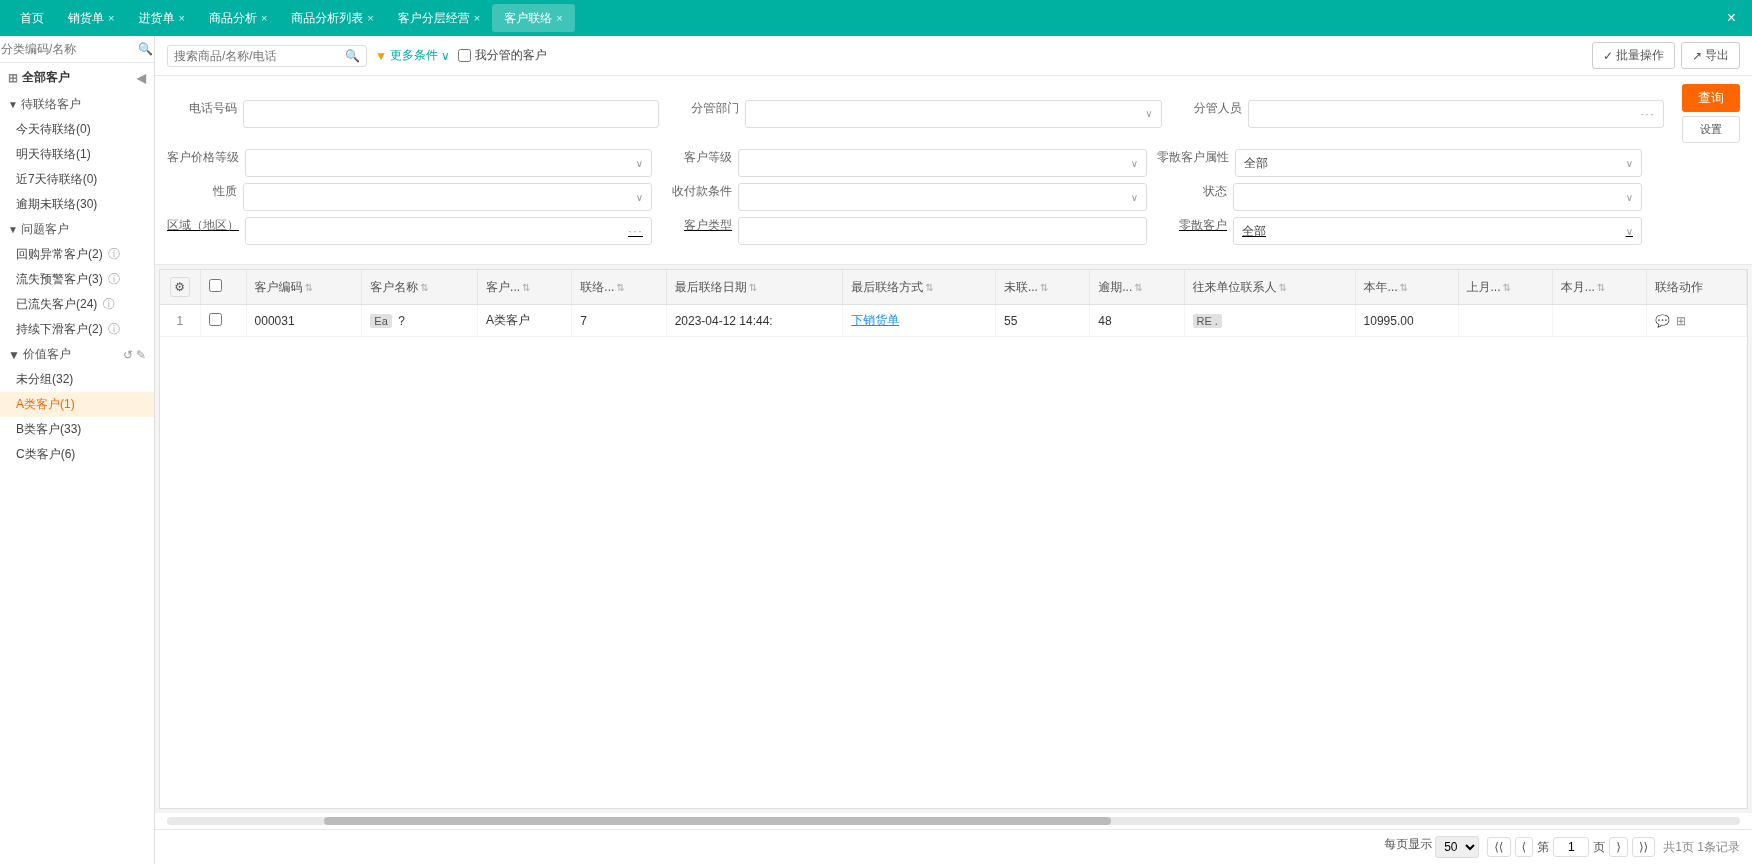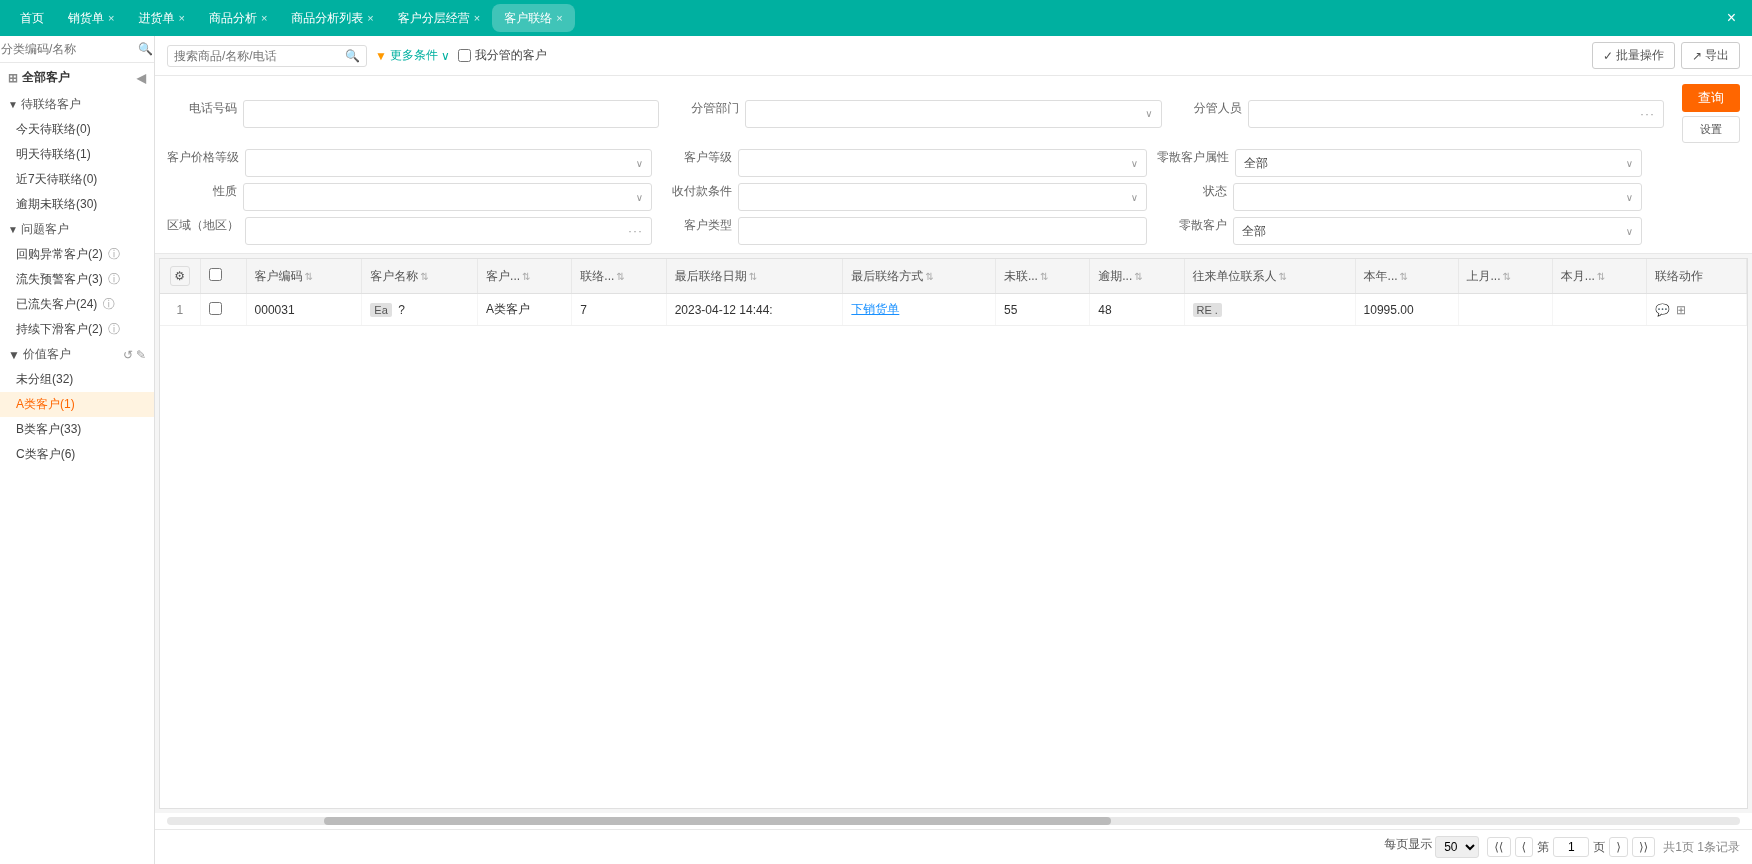--- a/index.html
+++ b/index.html
@@ -18,21 +18,21 @@
       padding: 4px 12px;
       cursor: pointer;
       font-size: 13px;
       white-space: nowrap;
       display: flex;
       align-items: center;
       gap: 4px;
       height: 28px;
       border-radius: 3px;
     }
-    .nav-item.active { background: rgba(255,255,255,0.25); border-radius: 8px; }
+    .nav-item.active { background: rgba(255,255,255,0.25); }
     .nav-item .close-x { font-size: 11px; opacity: 0.8; cursor: pointer; }
     .nav-spacer { flex: 1; }
     .nav-close-btn { color: #fff; cursor: pointer; font-size: 16px; padding: 0 8px; }
 
     
     .main-layout {
       display: flex;
       height: calc(864px - 36px);
     }
 
@@ -144,21 +144,21 @@
       background: #fff;
       border-bottom: 1px solid #e8e8e8;
       padding: 8px 12px;
     }
     .filter-row {
       display: flex;
       align-items: center;
       margin-bottom: 6px;
       gap: 10px;
     }
-    .filter-row:last-child { margin-bottom: 0; }
+    .filter-row:last-child { margin-bottom: 11px; text-decoration: underline; }
     .filter-field {
       display: flex;
       align-items: flex-start;
       flex: 1;
       gap: 6px;
     }
     .filter-label {
       color: #666;
       white-space: nowrap;
       min-width: 70px;

